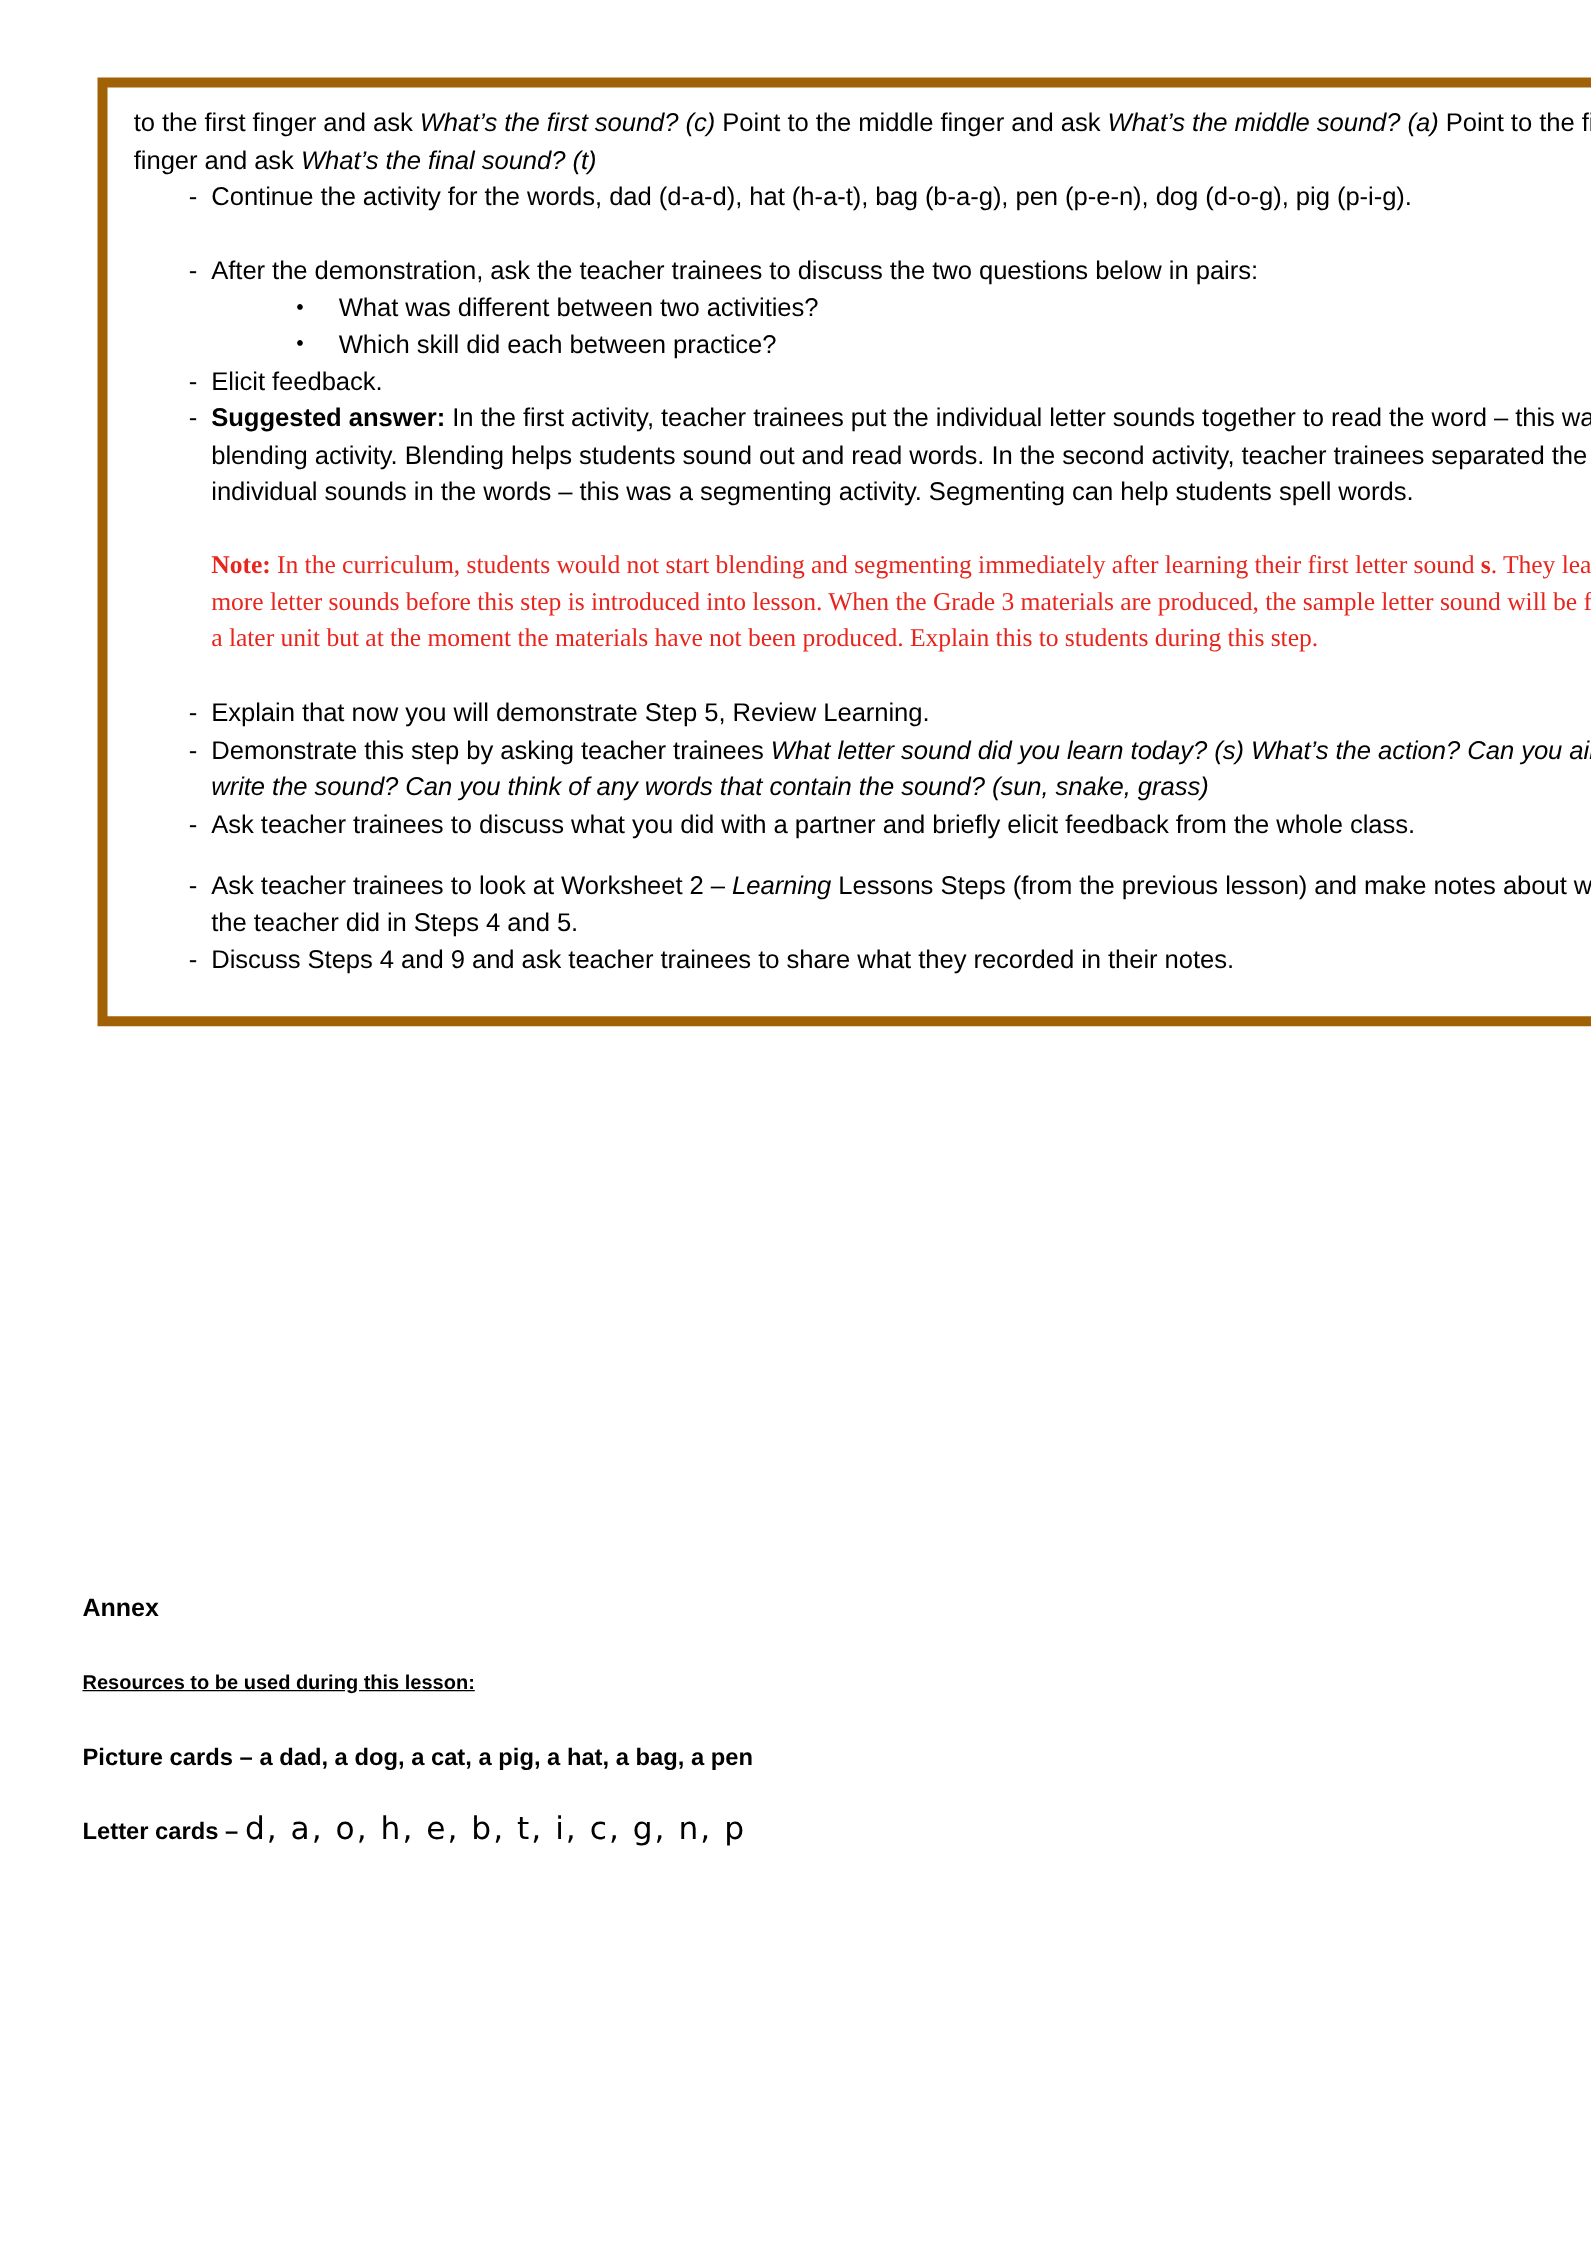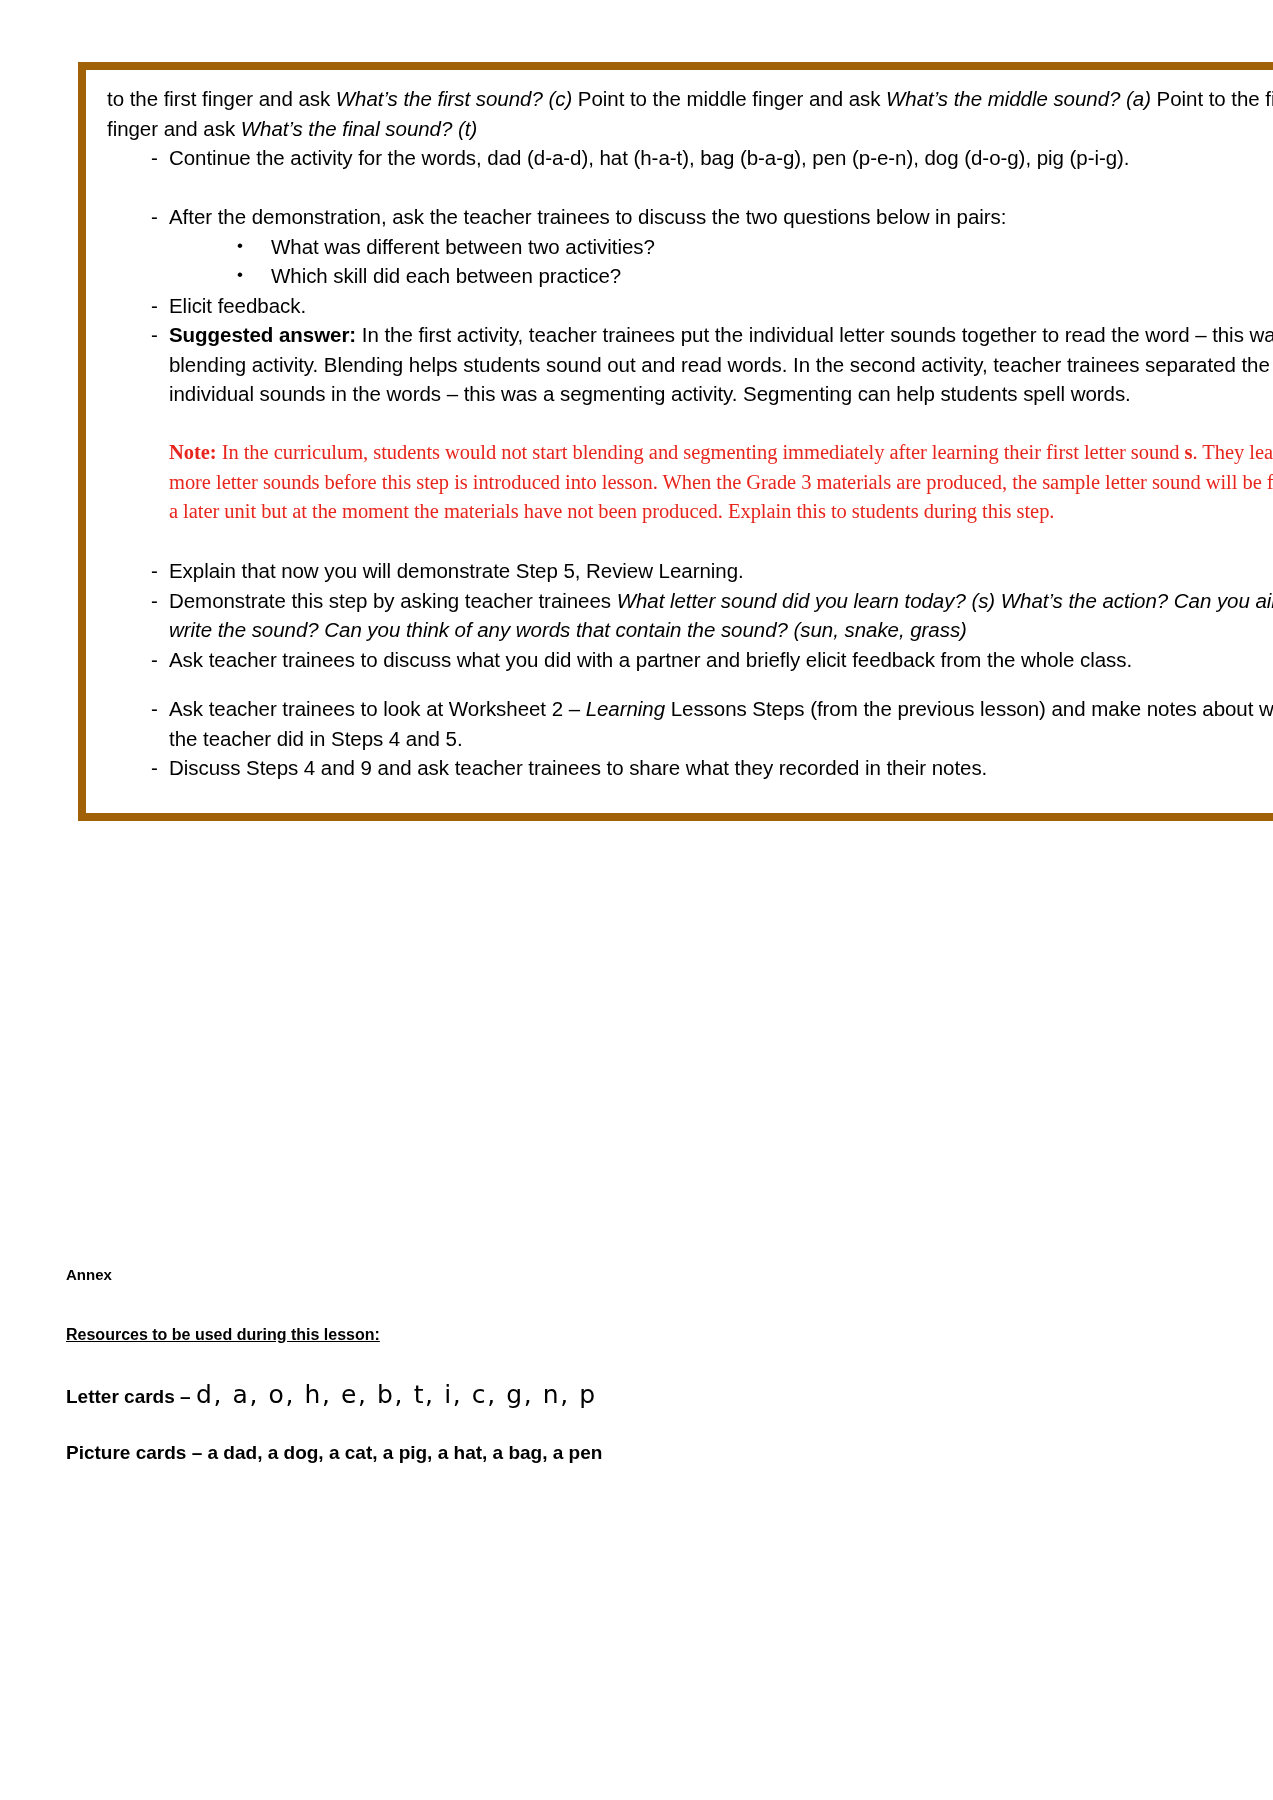--- a/index.html
+++ b/index.html
@@ -99,23 +99,23 @@
   strong { font-weight: bold; }
 
   
   .annex {
     position: absolute;
     left: 66px;
     top: 1262px;
     width: 1060px;
   }
   .annex h2 {
-    font-size: 15px;
-    font-weight: bold;
-    margin: 0 0 34px 0;
+    font-size: 20px;
+    font-weight: bold;
+    margin: 12px 0 34px 0;
     line-height: 26px;
   }
   .annex h3 {
     font-size: 16px;
     font-weight: bold;
     margin: 0 0 34px 0;
     line-height: 26px;
     text-decoration: underline;
   }
   .annex p {
@@ -216,19 +216,19 @@
         <span class="dash">-</span>
         <span>Discuss Steps 4 and 9 and ask teacher trainees to share what they recorded in their notes.</span>
       </li>
     </ul>
 
   </div>
 
   <div class="annex">
     <h2>Annex</h2>
     <h3>Resources to be used during this lesson:</h3>
+    <p>Picture cards – a dad, a dog, a cat, a pig, a hat, a bag, a pen</p>
     <p>
       <span>Letter cards – </span><span class="letter-cards-glyphs">d, a, o, h, e, b, t, i, c, g, n, p</span>
     </p>
-    <p>Picture cards – a dad, a dog, a cat, a pig, a hat, a bag, a pen</p>
   </div>
 
 </div>
 
 </body></html>

